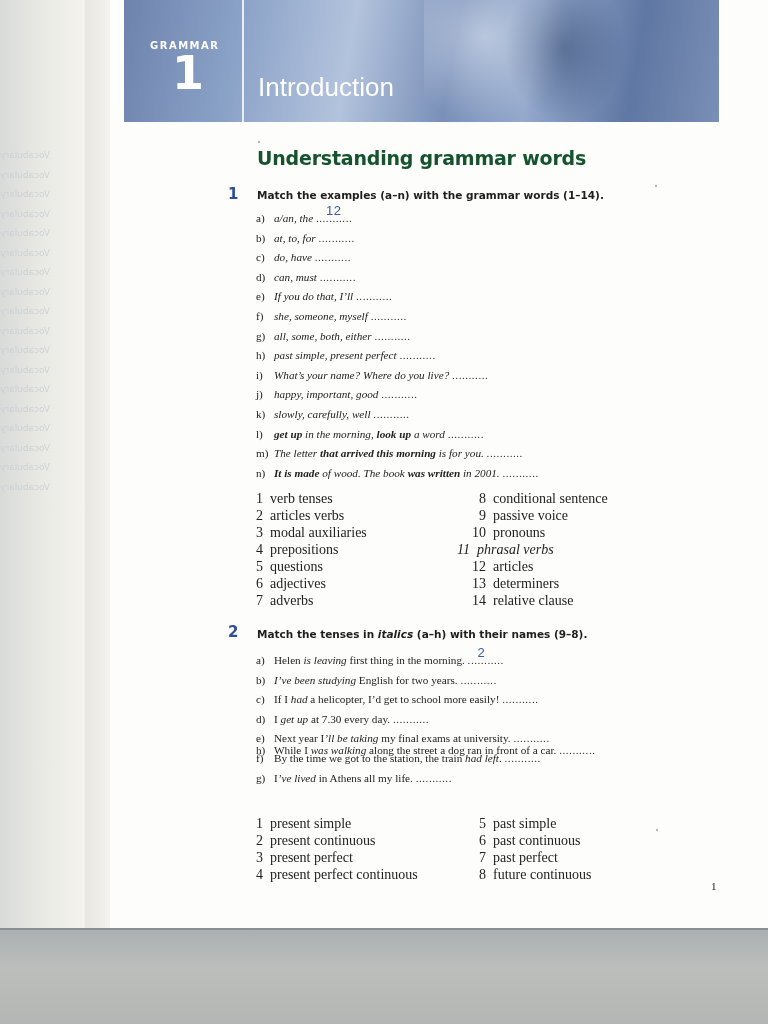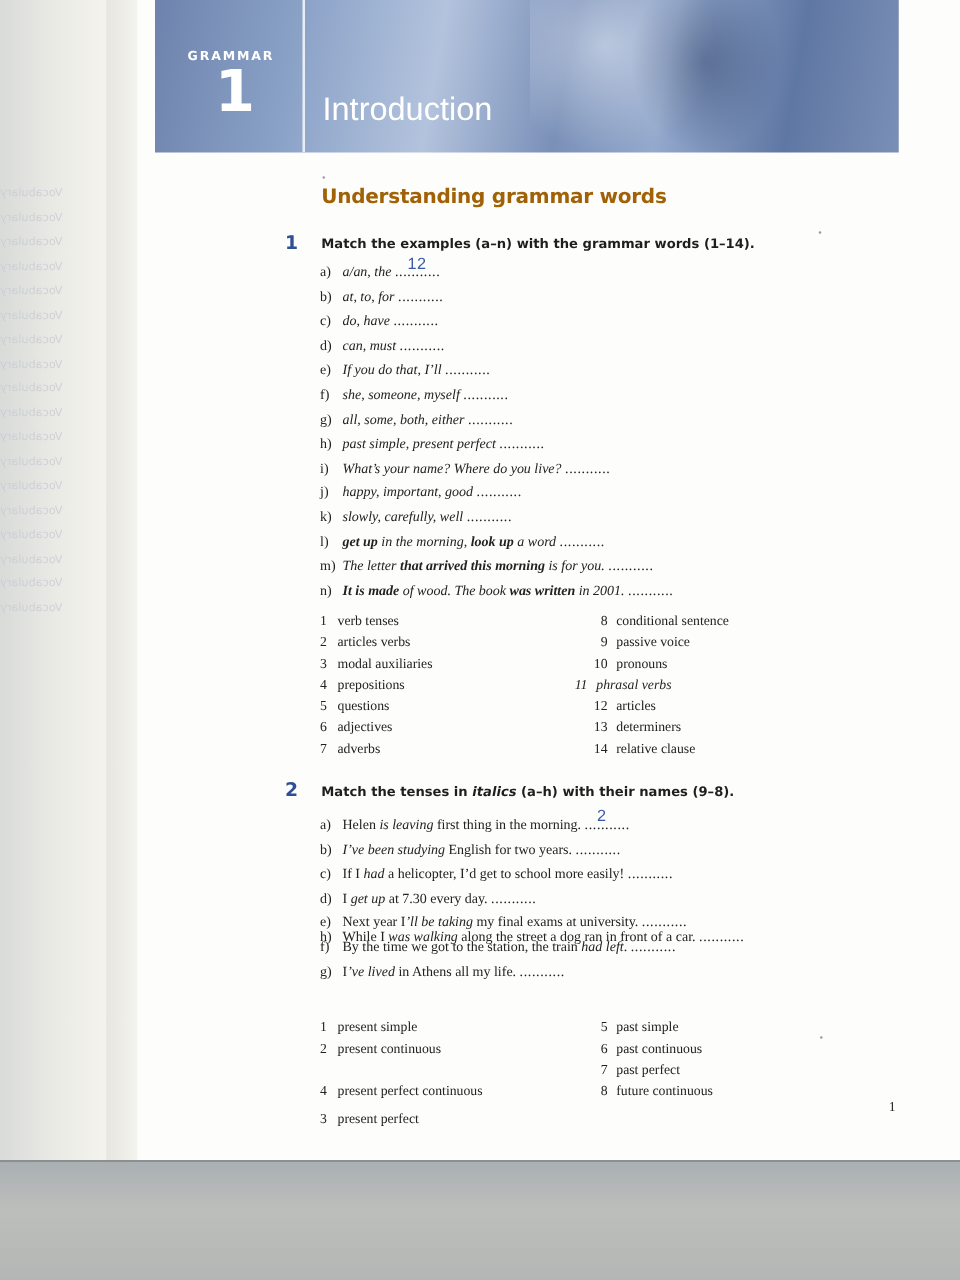--- a/index.html
+++ b/index.html
@@ -49,22 +49,22 @@
   .unit-number {
     position:absolute; left:48px; top:50px; color:#fff;
     font-family:"DejaVu Sans", sans-serif; font-weight:bold; font-size:46px; line-height:46px;
   }
   .unit-title {
     position:absolute; left:134px; top:72px; color:#fff;
     font-family:"Liberation Sans", sans-serif; font-size:26px;
   }
   
   .section-title {
-    position:absolute; left:257px; top:147px; color:#a16207;
-    font-family:"DejaVu Sans", sans-serif; font-size:16px; font-weight:bold; letter-spacing:-.2px;
+    position:absolute; left:257px; top:147px; color:#14532d;
+    font-family:"DejaVu Sans", sans-serif; font-size:19px; font-weight:bold; letter-spacing:-.2px;
   }
   .ex-num {
     position:absolute; left:228px; color:#2e4f96;
     font-family:"DejaVu Sans", sans-serif; font-weight:bold; font-size:15px;
   }
   .ex-instr {
     position:absolute; left:257px; color:#1e1e1e;
     font-family:"DejaVu Sans", sans-serif; font-weight:bold; font-size:10.5px;
   }
   .ex-instr i { font-weight:bold; }
@@ -72,21 +72,21 @@
     position:absolute; left:256px; color:#222; font-size:11.2px; white-space:nowrap;
     font-family:"Liberation Serif", serif;
   }
   .item .lbl { display:inline-block; width:18px; }
   .item b { font-weight:bold; }
   .dots { letter-spacing:0.5px; }
   .answer {
     position:absolute; color:#3a5aa8; font-family:"Liberation Sans", sans-serif; font-size:13px;
   }
   .opt {
-    position:absolute; color:#222; font-size:11px; white-space:nowrap;
+    position:absolute; color:#222; font-size:14px; white-space:nowrap;
     font-family:"Liberation Serif", serif;
   }
   .opt .n { display:inline-block; width:14px; }
   .opt .n2 { display:inline-block; width:22px; text-align:right; margin-right:7px; }
   .page-number { position:absolute; left:711px; top:880px; font-family:"Liberation Serif", serif; font-size:11px; color:#222; }
   .speck { position:absolute; width:2px; height:2px; background:#9a9a9a; border-radius:1px; }
 </style>
 </head>
 <body>
 
@@ -170,21 +170,21 @@
     <div class="item" style="top: 693.2px;"><span class="lbl">c)</span><span>If I </span><i>had</i><span> a helicopter, I’d get to school more easily!</span><span> </span><span class="dots">...........</span></div>
     <div class="item" style="top: 712.8px;"><span class="lbl">d)</span><span>I </span><i>get up</i><span> at 7.30 every day.</span><span> </span><span class="dots">...........</span></div>
     <div class="item" style="top: 732.4px;"><span class="lbl">e)</span><span>Next year I</span><i>’ll be taking</i><span> my final exams at university.</span><span> </span><span class="dots">...........</span></div>
     <div class="item" style="top: 752px;"><span class="lbl">f)</span><span>By the time we got to the station, the train </span><i>had left</i><span>.</span><span> </span><span class="dots">...........</span></div>
     <div class="item" style="top: 771.6px;"><span class="lbl">g)</span><span>I</span><i>’ve lived</i><span> in Athens all my life.</span><span> </span><span class="dots">...........</span></div>
     <div class="item" style="top: 744px;"><span class="lbl">h)</span><span>While I </span><i>was walking</i><span> along the street a dog ran in front of a car.</span><span> </span><span class="dots">...........</span></div>
   </div>
 <div id="ex2-opts">
     <div class="opt" style="left: 256px; top: 816px;"><span class="n">1</span><span>present simple</span></div>
     <div class="opt" style="left: 256px; top: 833px;"><span class="n">2</span><span>present continuous</span></div>
-    <div class="opt" style="left: 256px; top: 850px; margin-top: 39px;"><span class="n">3</span><span>present perfect</span></div>
+    <div class="opt" style="left: 256px; top: 850px;"><span class="n">3</span><span>present perfect</span></div>
     <div class="opt" style="left: 256px; top: 867px;"><span class="n">4</span><span>present perfect continuous</span></div>
     <div class="opt" style="left: 464px; top: 816px;"><span class="n2">5</span><span>past simple</span></div>
     <div class="opt" style="left: 464px; top: 833px;"><span class="n2">6</span><span>past continuous</span></div>
     <div class="opt" style="left: 464px; top: 850px;"><span class="n2">7</span><span>past perfect</span></div>
     <div class="opt" style="left: 464px; top: 867px;"><span class="n2">8</span><span>future continuous</span></div>
   </div>
 
 <div class="page-number">1</div>
 
 <div class="speck" style="left:655px;top:185px"></div>

